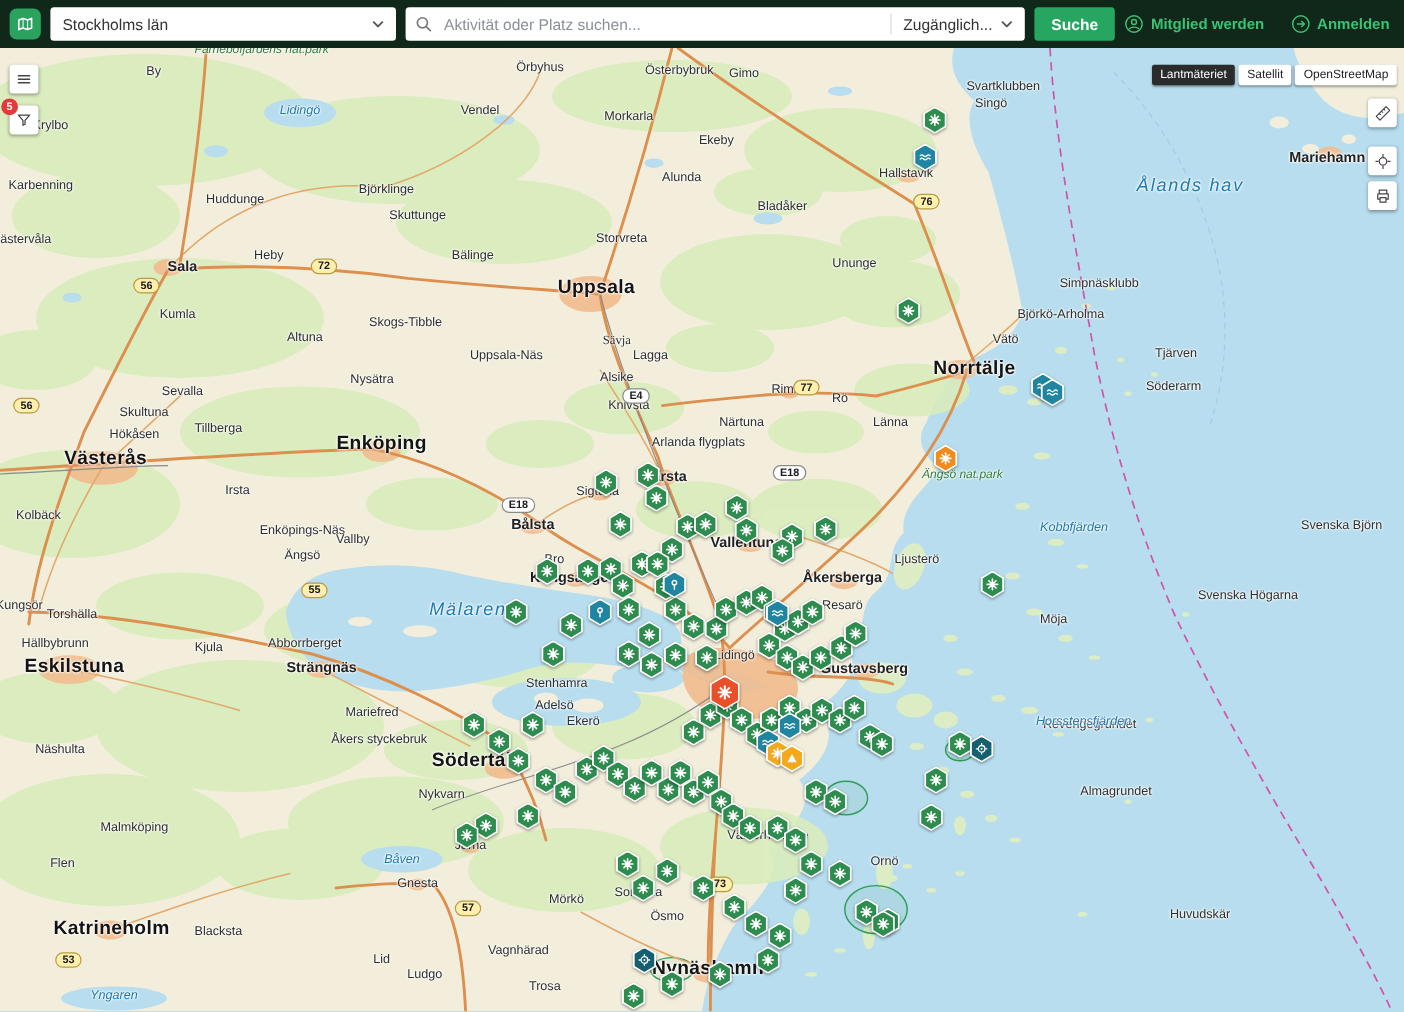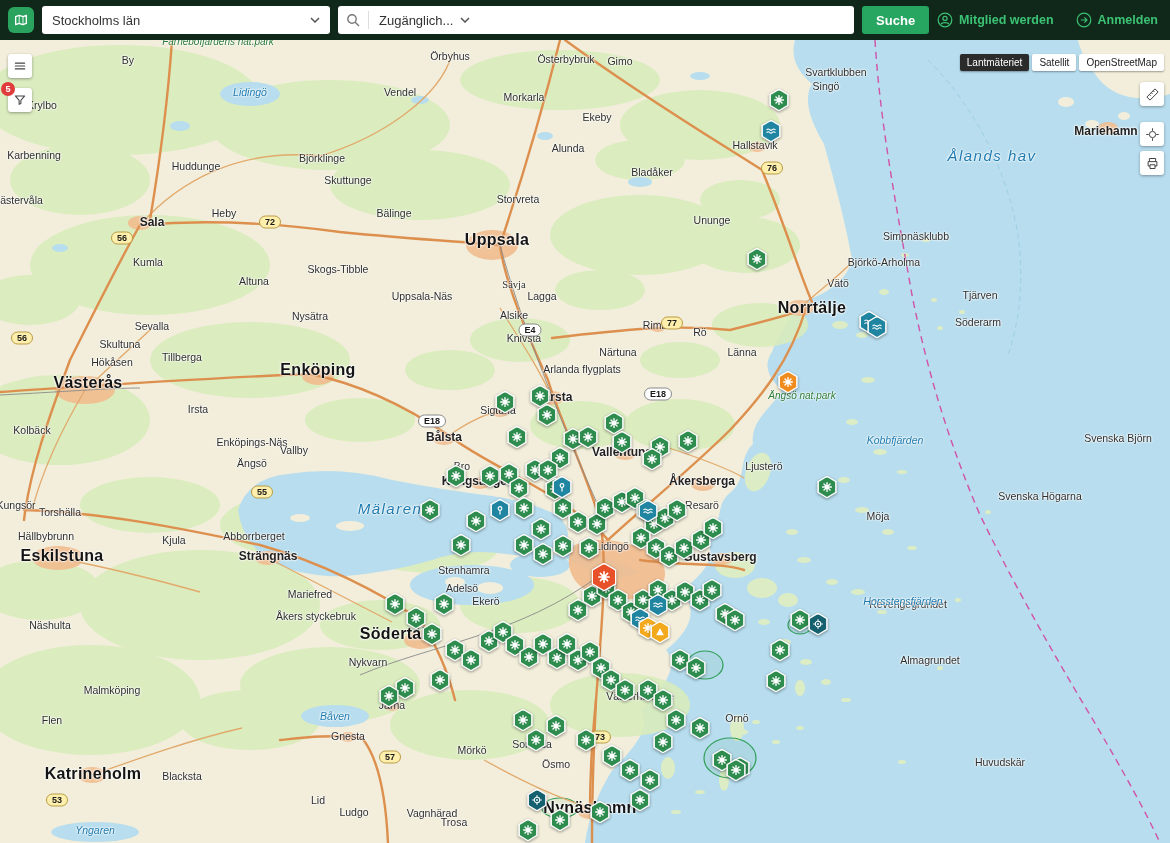--- a/index.html
+++ b/index.html
@@ -93,20 +93,21 @@
     </svg>
   </div>
 
   <div class="searchwrap">
     <span class="sicon">
       <svg width="14" height="14" viewBox="0 0 14 14">
         <circle cx="6" cy="6" r="4.2" stroke="#777" stroke-width="1.4" fill="none"></circle>
         <path d="M9.2 9.2L13 13" stroke="#777" stroke-width="1.4"></path>
       </svg>
     </span>
+    <input placeholder="Aktivität oder Platz suchen..." style="">
     <span class="vdiv"></span>
     <span class="access">
       <span>Zugänglich...</span>
       <svg width="10" height="6" viewBox="0 0 10 6">
         <path d="M1 1l4 4 4-4" stroke="#555" stroke-width="1.5" fill="none"></path>
       </svg>
     </span>
   </div>
 
   <button class="suche">Suche</button>
@@ -420,21 +421,21 @@
       <span class="lbl c3" style="left: 112px; top: 650px;">Malmköping</span>
       <span class="lbl c3" style="left: 52px; top: 680px;">Flen</span>
       <span class="lbl c3" style="left: 348px; top: 696px;">Gnesta</span>
       <span class="lbl c3" style="left: 392px; top: 665px;">Järna</span>
       <span class="lbl c3" style="left: 368px; top: 622px;">Nykvarn</span>
       <span class="lbl c3" style="left: 310px; top: 554px;">Mariefred</span>
       <span class="lbl c3" style="left: 316px; top: 576px;">Åkers styckebruk</span>
       <span class="lbl c3" style="left: 472px; top: 710px;">Mörkö</span>
       <span class="lbl c3" style="left: 532px; top: 704px;">Sorunda</span>
       <span class="lbl c3" style="left: 556px; top: 724px;">Ösmo</span>
-      <span class="lbl c3" style="left: 432px; top: 752px; margin-top: 21px;">Vagnhärad</span>
+      <span class="lbl c3" style="left: 432px; top: 752px;">Vagnhärad</span>
       <span class="lbl c3" style="left: 454px; top: 782px;">Trosa</span>
       <span class="lbl c3" style="left: 354px; top: 772px;">Ludgo</span>
       <span class="lbl c3" style="left: 318px; top: 760px;">Lid</span>
       <span class="lbl c3" style="left: 182px; top: 736px;">Blacksta</span>
       <span class="lbl c3" style="left: 640px; top: 656px;">Västerhaninge</span>
       <span class="lbl c3" style="left: 737px; top: 678px;">Ornö</span>
       <span class="lbl c3" style="left: 1000px; top: 722px;">Huvudskär</span>
       <span class="lbl c3" style="left: 42px; top: 65px;">Krylbo</span>
       <span class="lbl c3" style="left: 128px; top: 20px;">By</span>
       <span class="lbl c3" style="left: 34px; top: 115px;">Karbenning</span>

